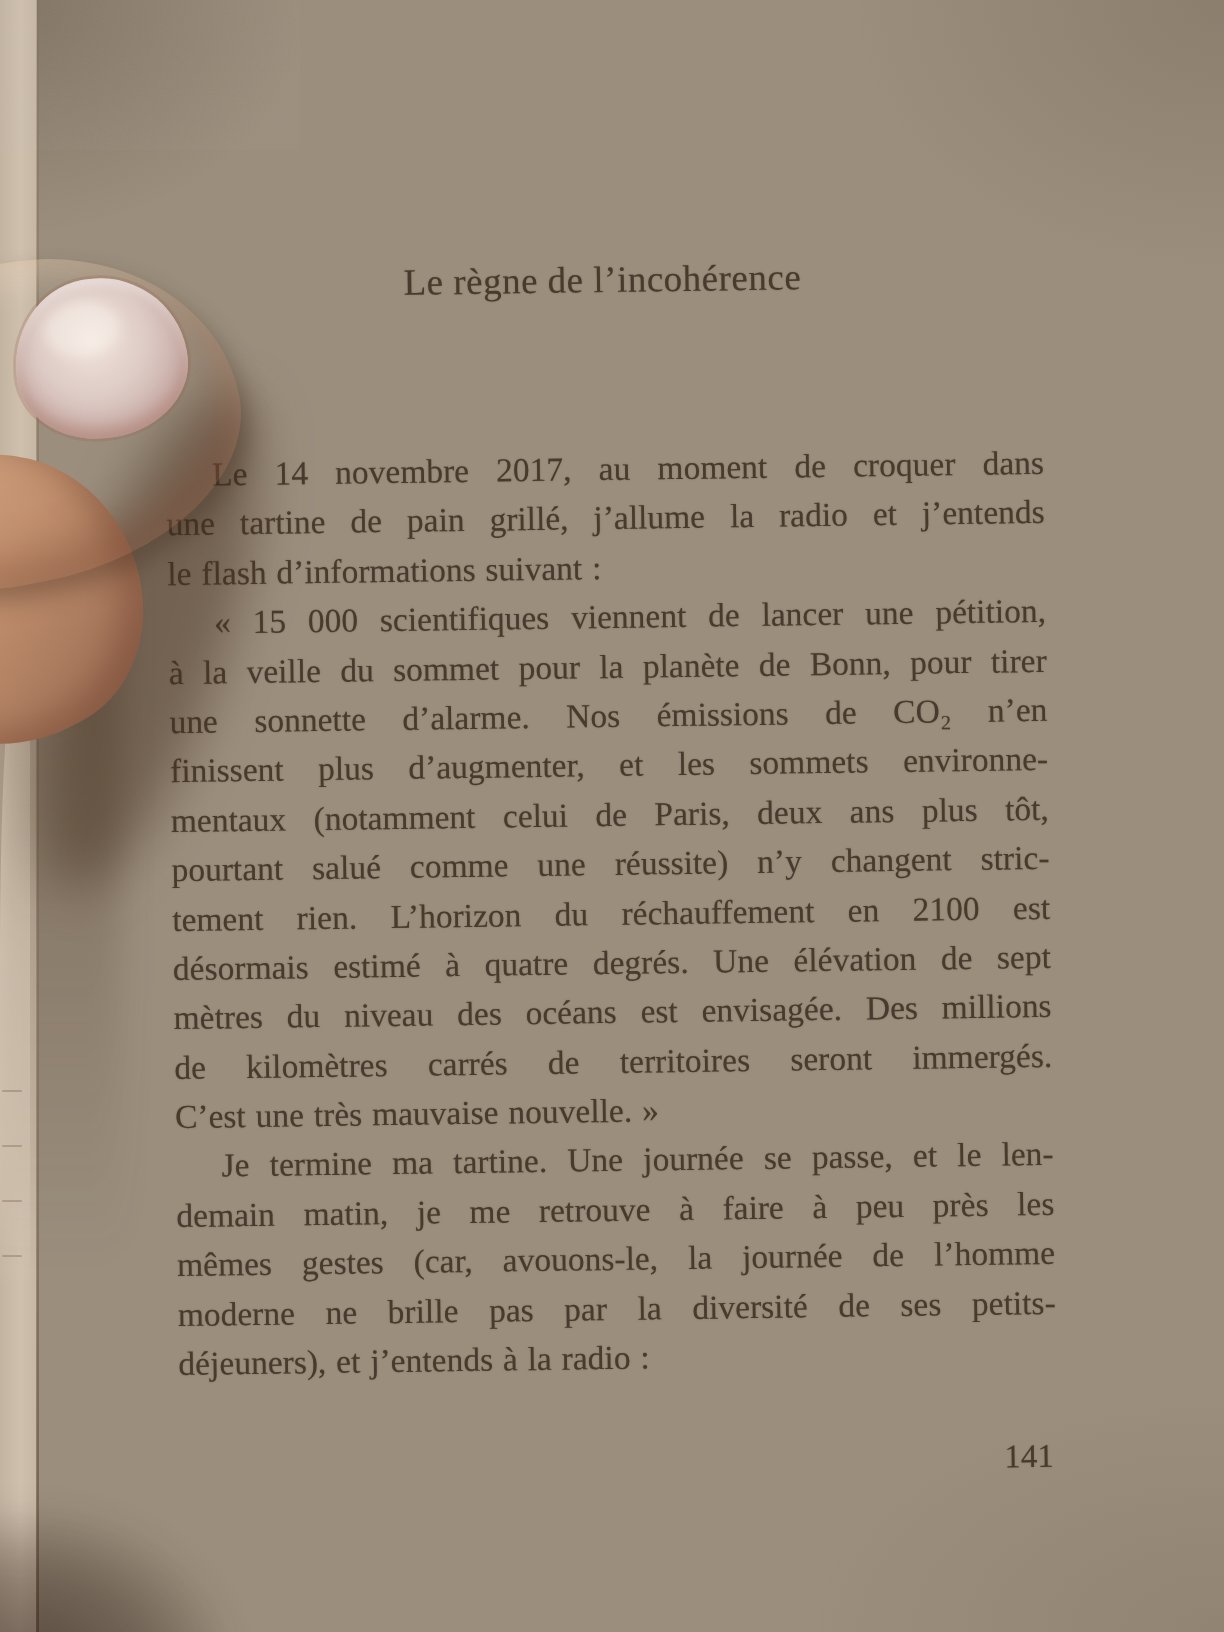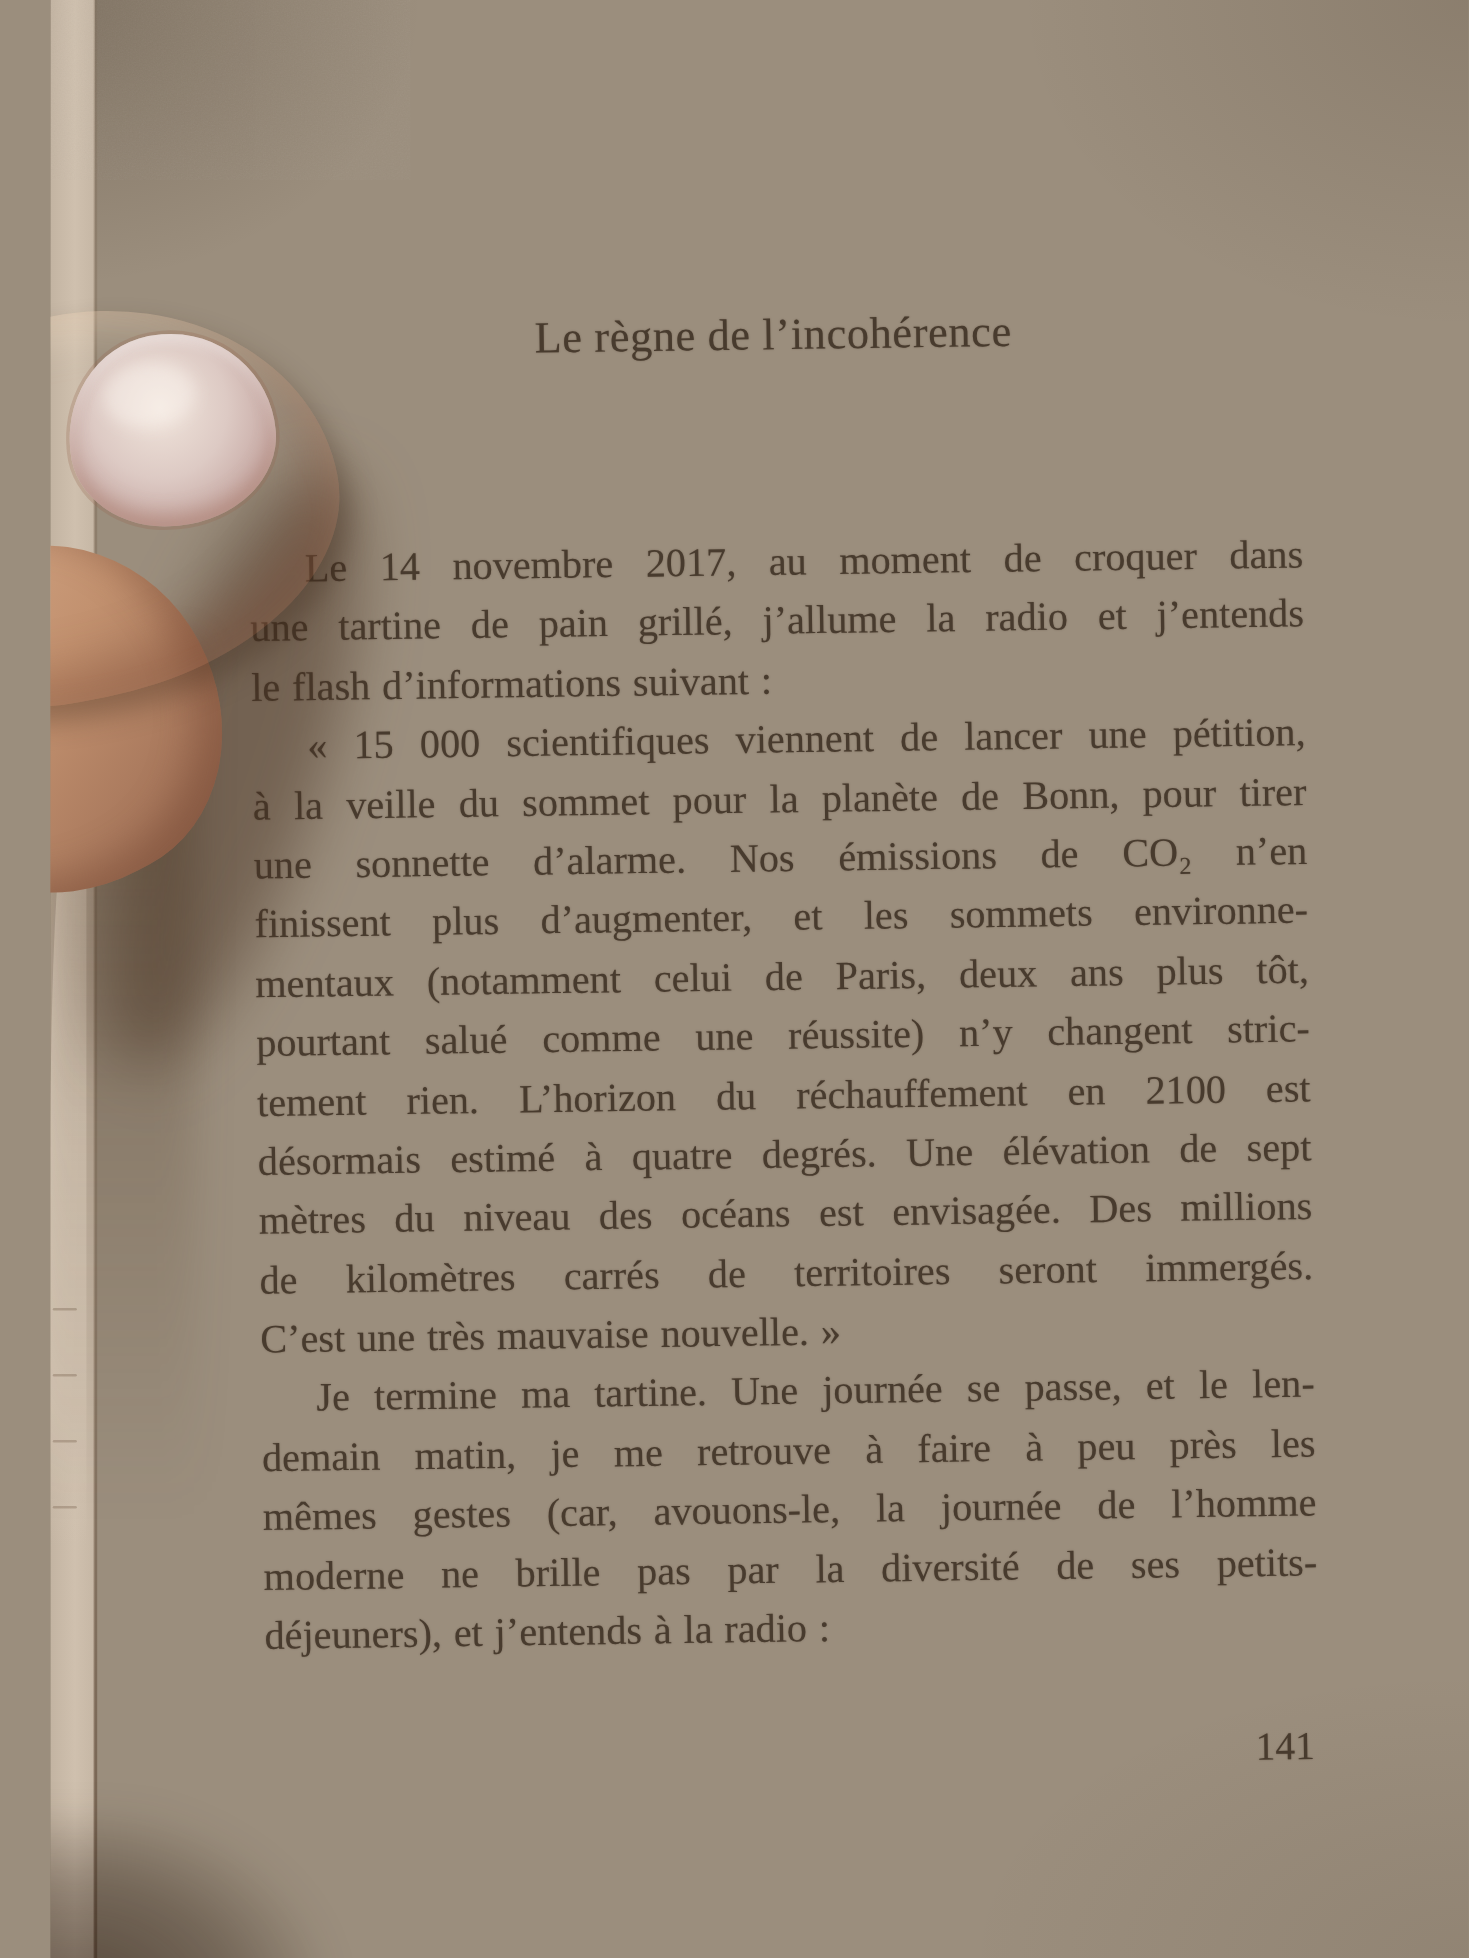--- a/index.html
+++ b/index.html
@@ -1,21 +1,21 @@
 <!DOCTYPE html>
 <html><head>
 <meta charset="utf-8">
 <style>
   html,body{margin:0;padding:0;}
   body{
     width:1224px;height:1632px;overflow:hidden;position:relative;
     font-family:"Liberation Serif","DejaVu Serif",serif;
     background:#9b8e7d;
   }
-  .scene{position:absolute;inset:0;overflow:hidden;margin-left:42px;}
+  .scene{position:absolute;inset:0;overflow:hidden;}
 
   
   .page-bg{
     position:absolute;inset:0;
     background:
       linear-gradient(180deg, rgba(80,66,50,.16) 0%, rgba(80,66,50,.04) 14%, rgba(0,0,0,0) 28%),
       radial-gradient(ellipse 92% 72% at 58% 44%,
         #d0c3af 0%, #c9bca8 32%, #bcafa9b 55%, #b5a894 62%,
         #a79a88 82%, #988b7a 100%);
   }

